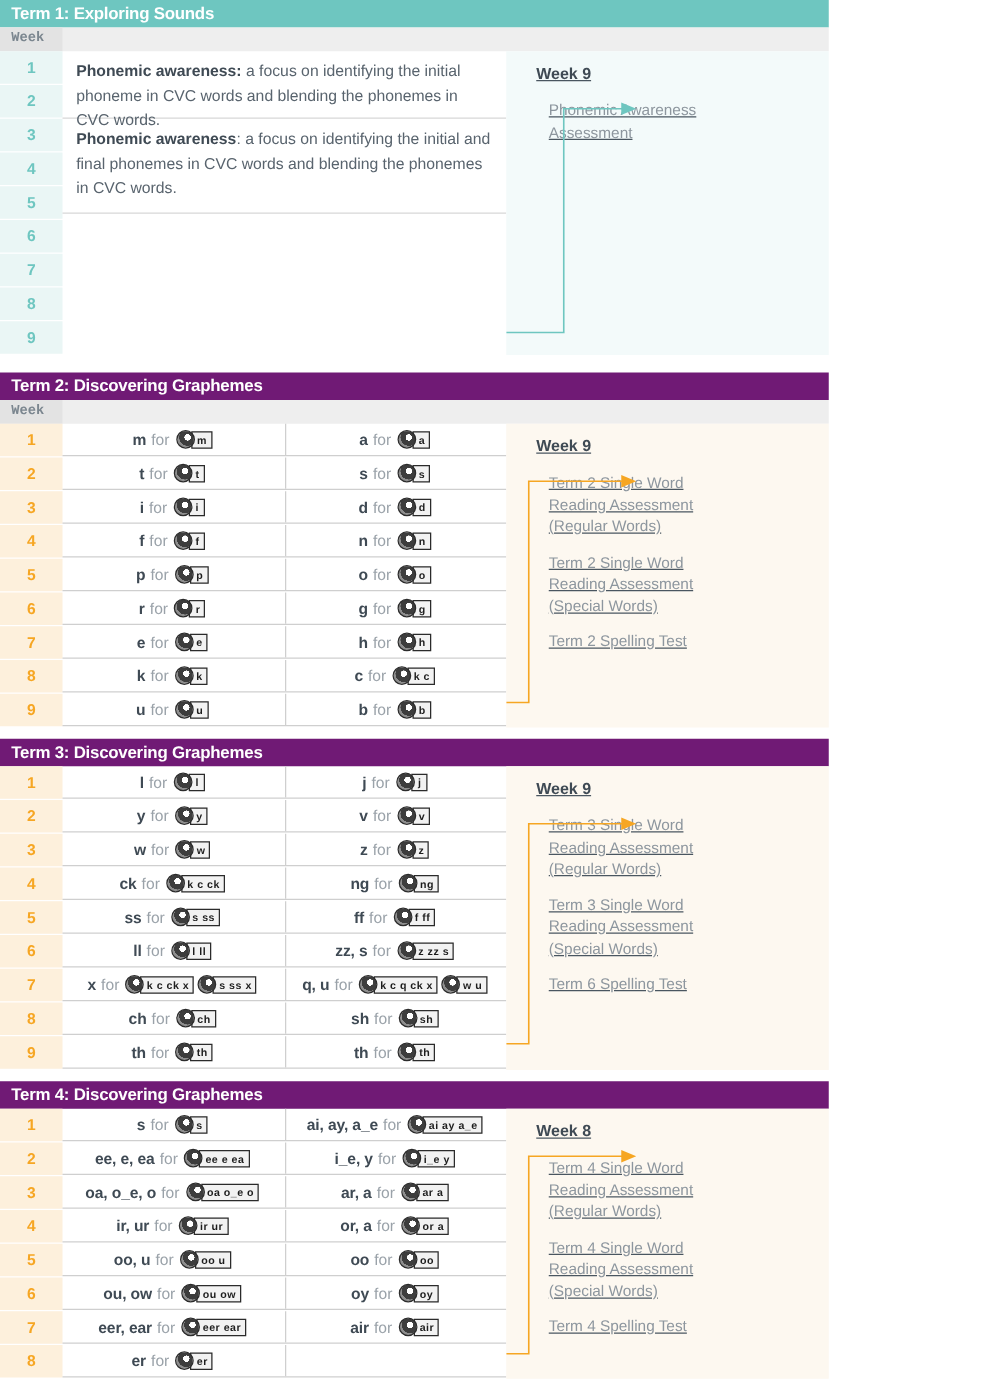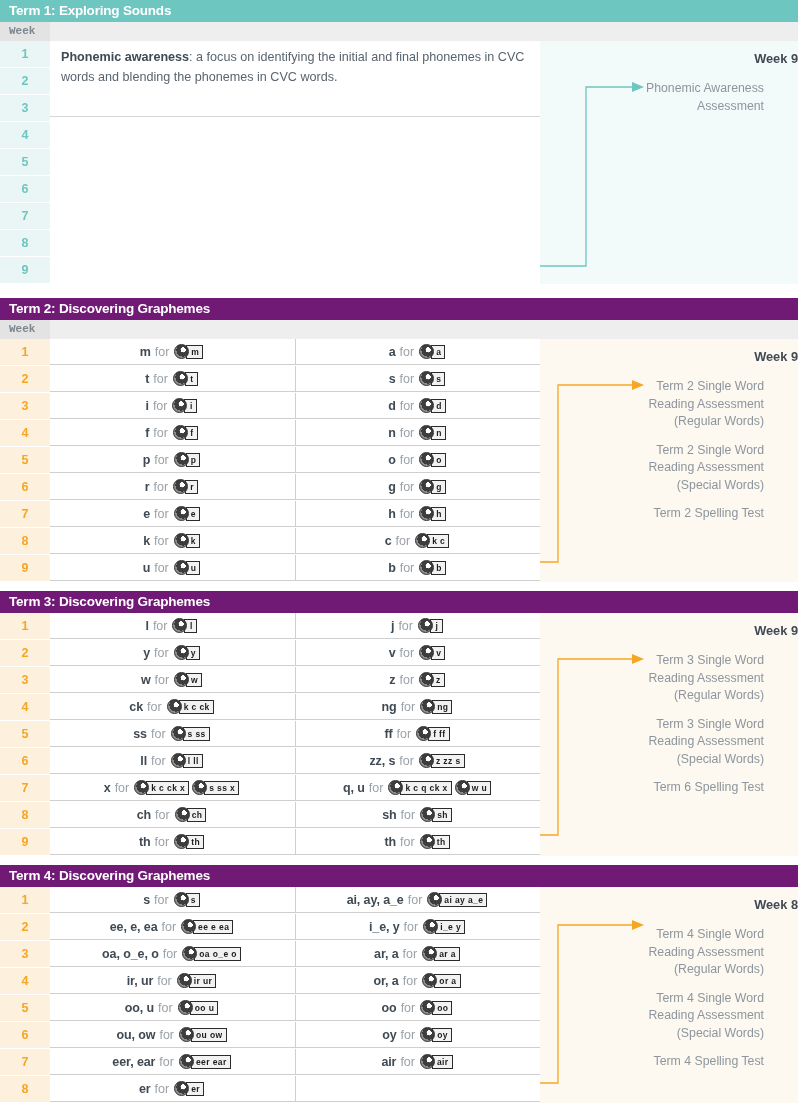--- a/index.html
+++ b/index.html
@@ -6,21 +6,21 @@
   html, body {
     margin: 0; padding: 0;
     background: #ffffff;
   }
   body {
     width: 798px; height: 1110px;
     font-family: "Liberation Sans", sans-serif;
     color: #4a5660;
     overflow: hidden;
   }
-  .sheet { width: 798px; position: relative; }
+  .sheet { width: 663px; position: relative; }
 
   
   .term-header {
     height: 22px;
     line-height: 22px;
     padding-left: 9px;
     color: #ffffff;
     font-size: 13.5px;
     font-weight: bold;
     letter-spacing: -0.2px;
@@ -138,21 +138,22 @@
   .assess {
     width: 258px;
     flex: none;
     position: relative;
     padding: 0;
   }
   .assess.teal  { background: #f3fafa; }
   .assess.amber { background: #fdf8f0; }
   .assess-inner {
     padding-top: 10px;
-    text-align: right;
+    text-align: left;
+    text-decoration: underline;
   }
   .assess-week {
     font-size: 12.8px;
     font-weight: bold;
     color: #3f4a54;
     margin-left: 24px;
   }
   .assess-item {
     font-size: 12.3px;
     line-height: 17.5px;
@@ -189,20 +190,21 @@
         <div class="week-cell">3</div>
         <div class="week-cell">4</div>
         <div class="week-cell">5</div>
         <div class="week-cell">6</div>
         <div class="week-cell">7</div>
         <div class="week-cell">8</div>
         <div class="week-cell">9</div>
       </div>
     <div class="content-col">
       <div class="desc-wrap" id="t1-desc">
+          <div class="desc-block desc-b1"><b>Phonemic awareness:</b><span> a focus on identifying the initial phoneme in CVC words and blending the phonemes in CVC words.</span></div>
           <div class="desc-block desc-b2"><b>Phonemic awareness</b><span>: a focus on identifying the initial and final phonemes in CVC words and blending the phonemes in CVC words.</span></div>
         </div>
     </div>
     <div class="assess teal">
       <svg class="connector" width="258" height="243" viewBox="0 0 258 243">
         <path d="M0 225 L46 225 L46 46 L93 46" fill="none" stroke="#6ec6c0" stroke-width="1.3"></path>
         <polygon points="92,41 104,46 92,51" fill="#6ec6c0"></polygon>
       </svg>
       <div class="assess-inner">
         <div class="assess-week">Week 9</div>

